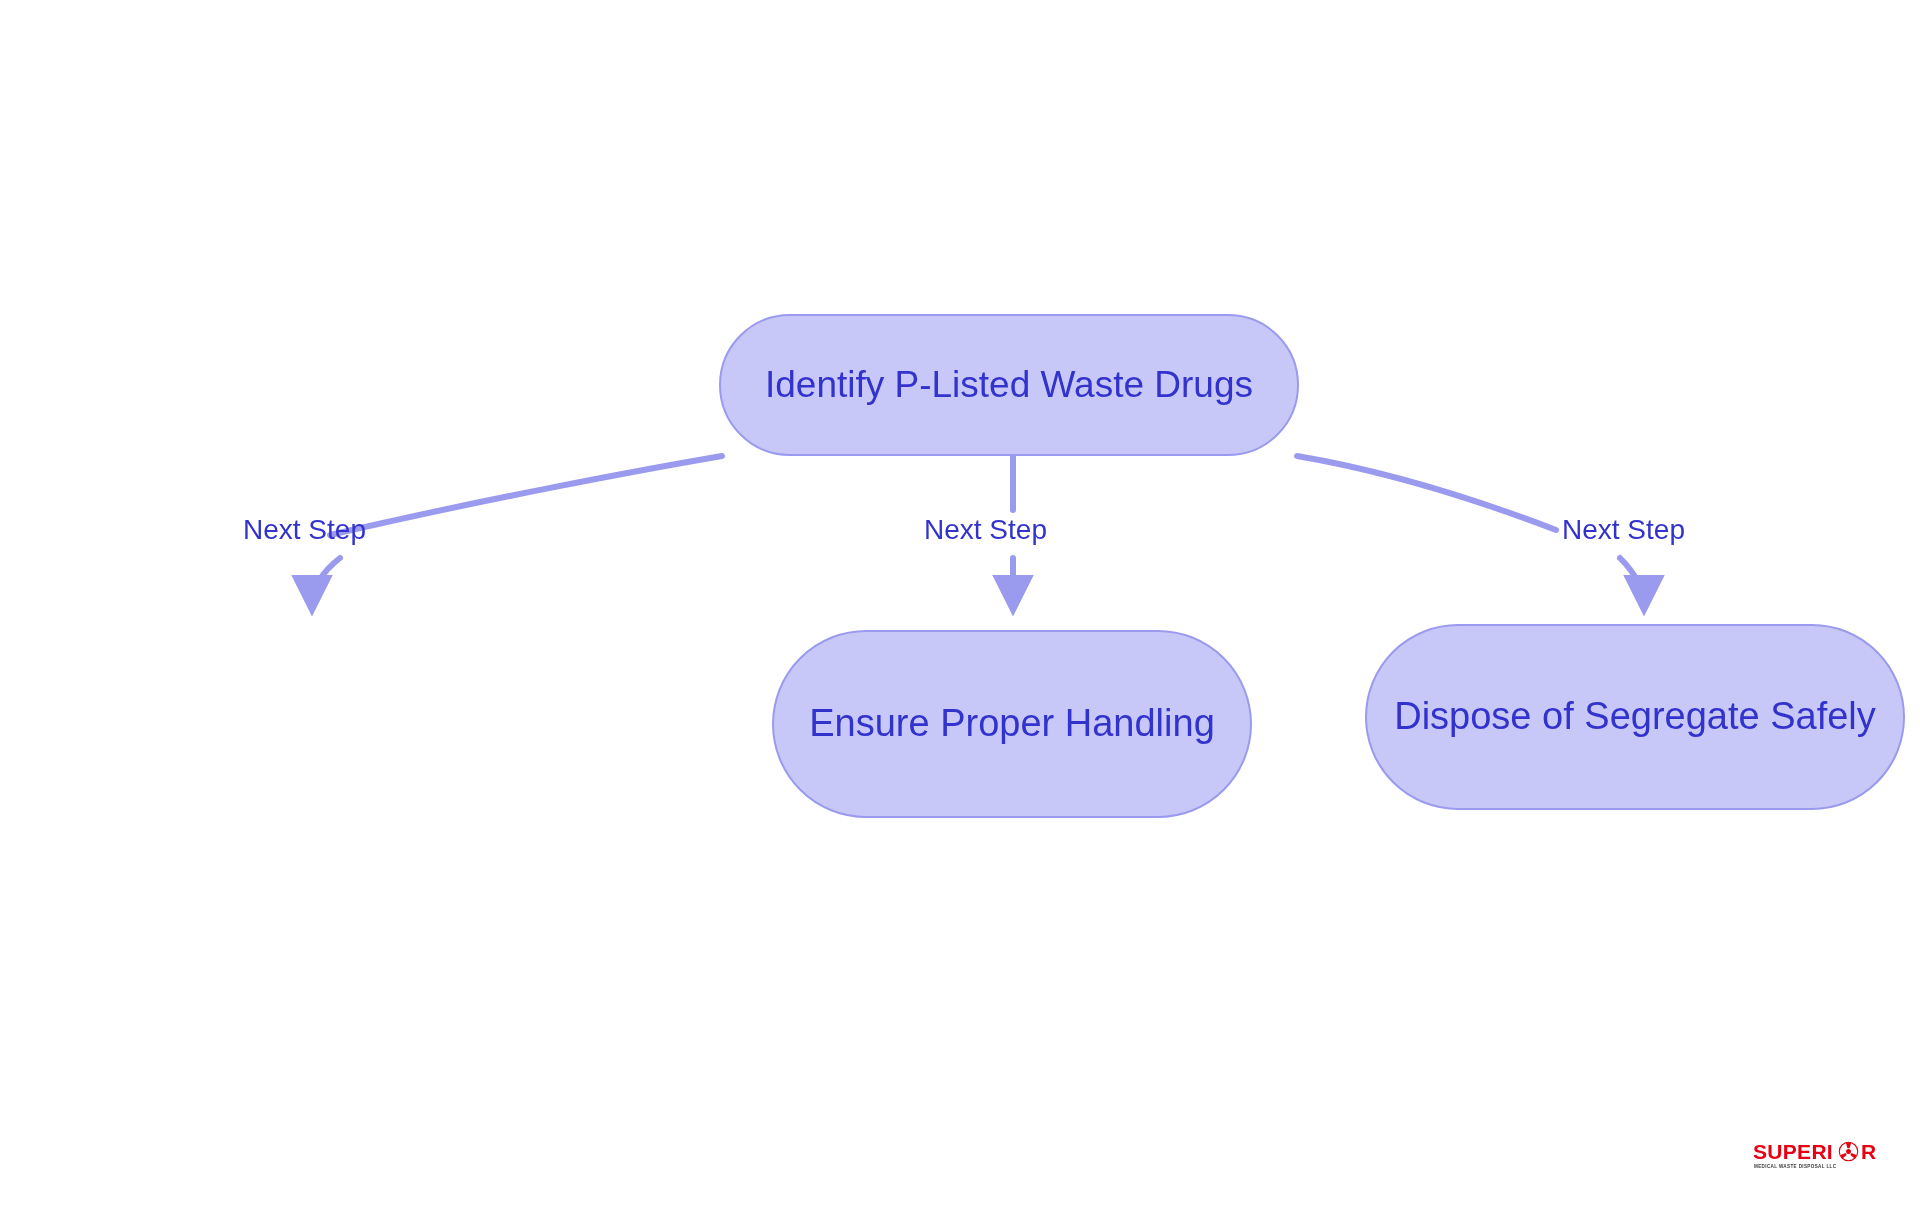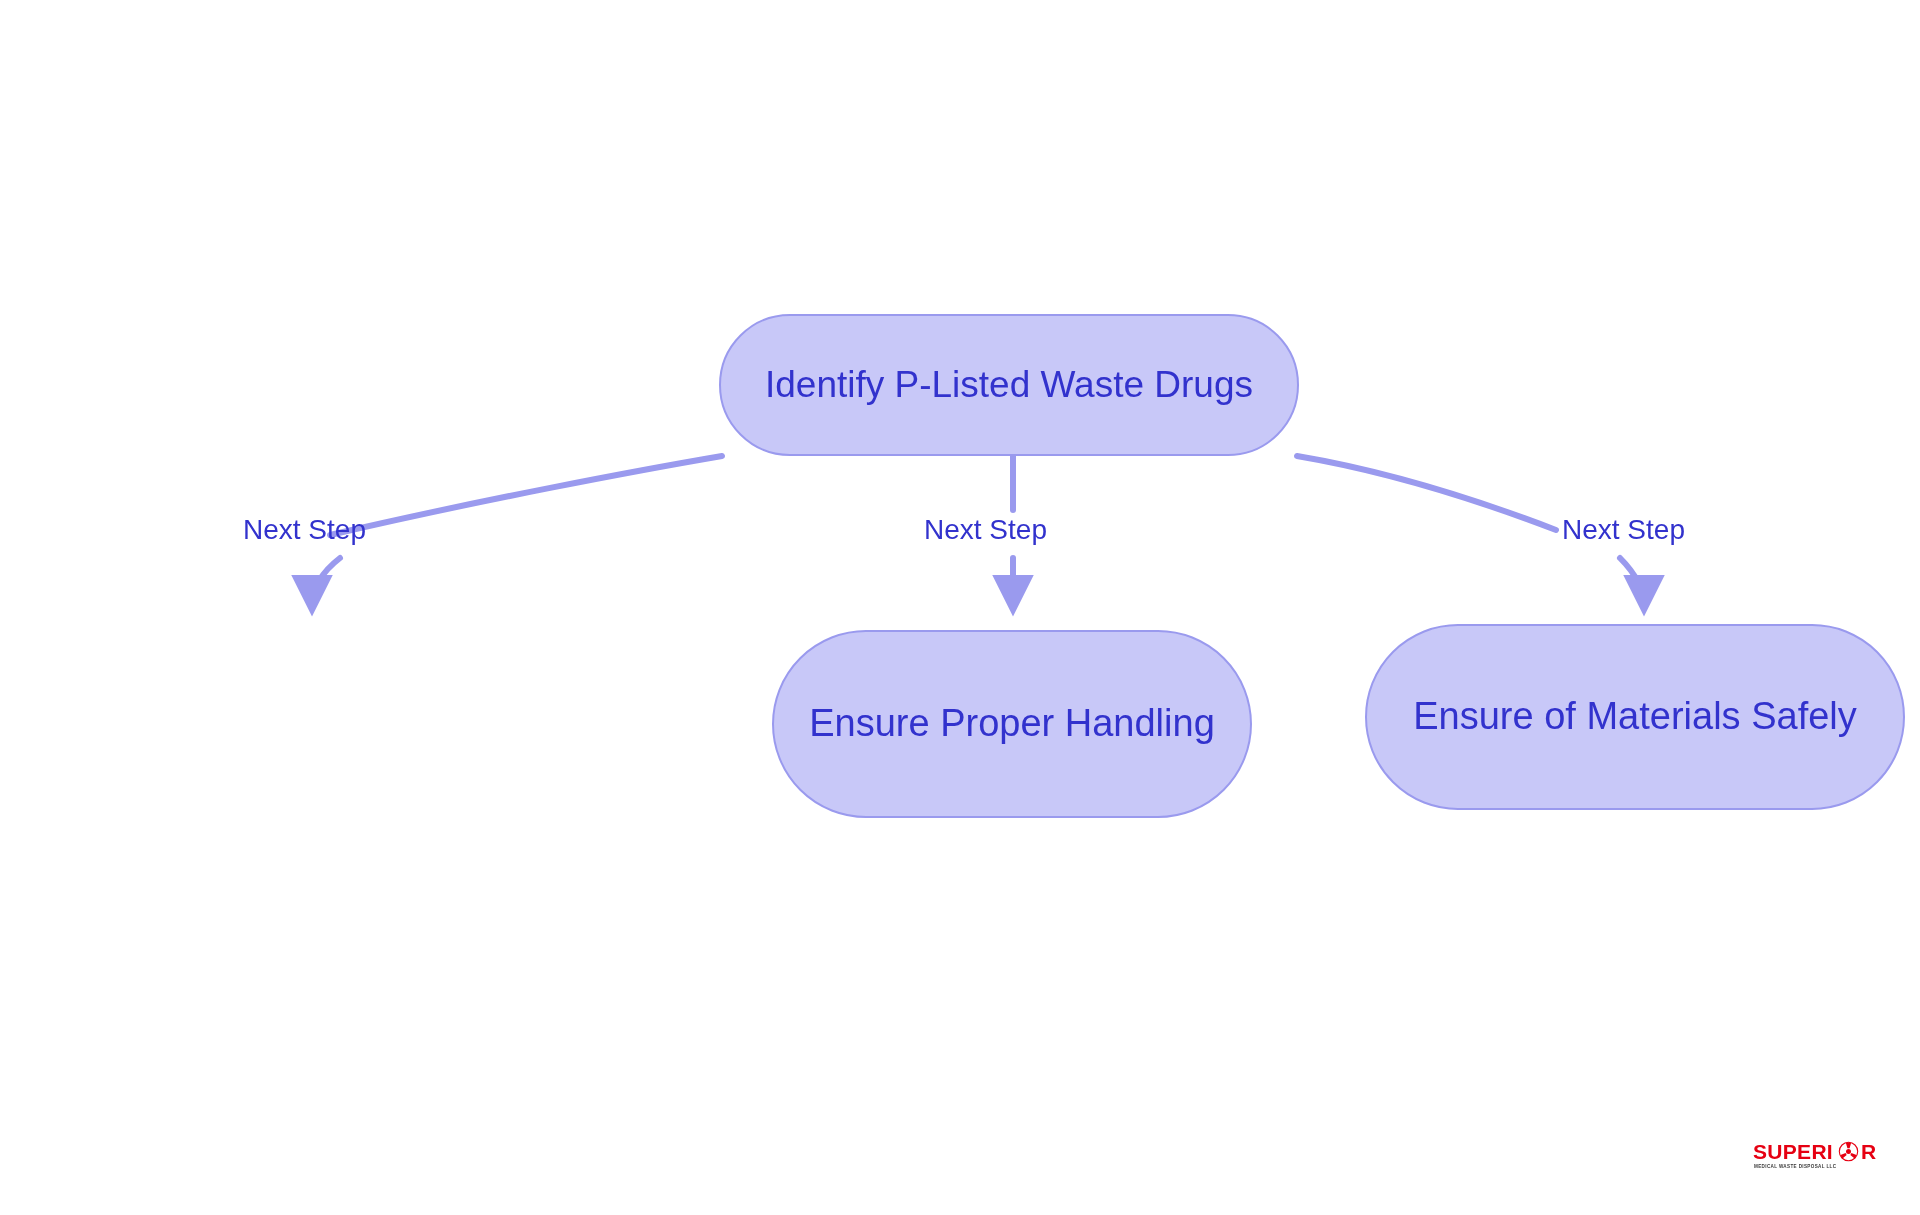--- a/index.html
+++ b/index.html
@@ -146,21 +146,21 @@
   <div class="node" id="node-root">
     <span class="node-label">Identify P-Listed Waste Drugs</span>
   </div>
 
 
   <div class="node" id="node-handling">
     <span class="node-label">Ensure Proper Handling</span>
   </div>
 
   <div class="node" id="node-dispose">
-    <span class="node-label">Ensure of Materials Safely</span>
+    <span class="node-label">Dispose of Segregate Safely</span>
   </div>
 
   <div id="watermark">
     <svg viewBox="0 0 132 34" width="132" height="34" xmlns="http://www.w3.org/2000/svg">
 
       <text x="0" y="20" font-family="Liberation Sans, sans-serif" font-size="21" font-weight="bold" fill="#e60012" letter-spacing="0.3">SUPERI</text>
       <text x="108" y="20" font-family="Liberation Sans, sans-serif" font-size="21" font-weight="bold" fill="#e60012" letter-spacing="0.3">R</text>
 
       <g transform="translate(95.5 12.5)" fill="#e60012">
         <circle cx="0" cy="0" r="9.2" fill="#ffffff" stroke="#e60012" stroke-width="1.1"></circle>

